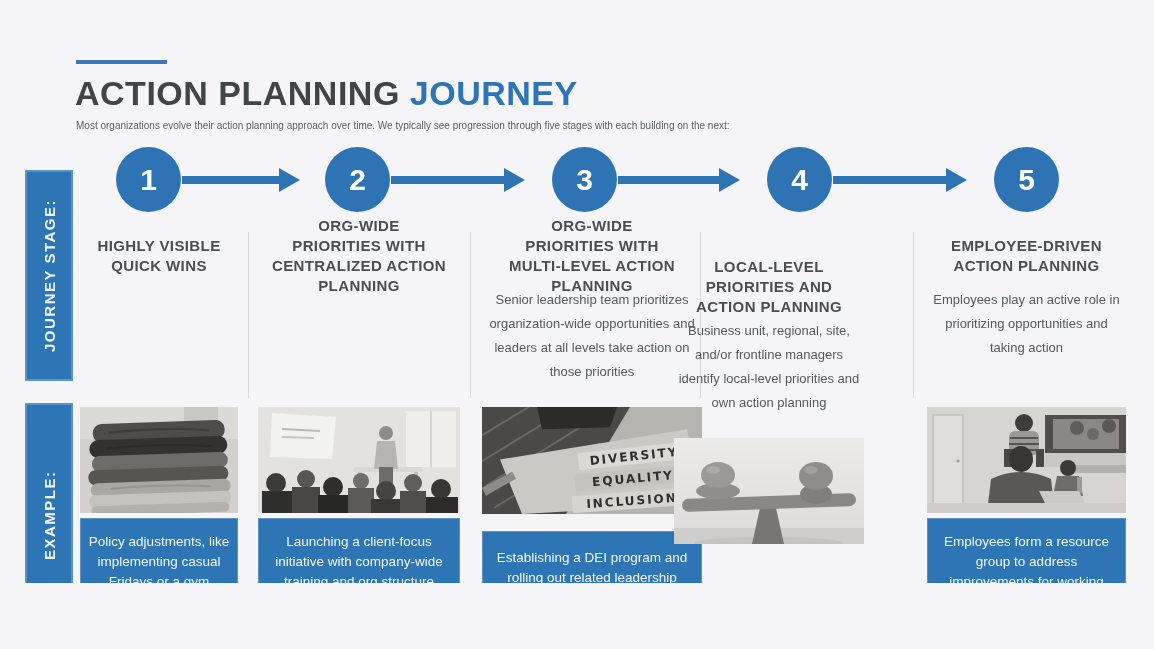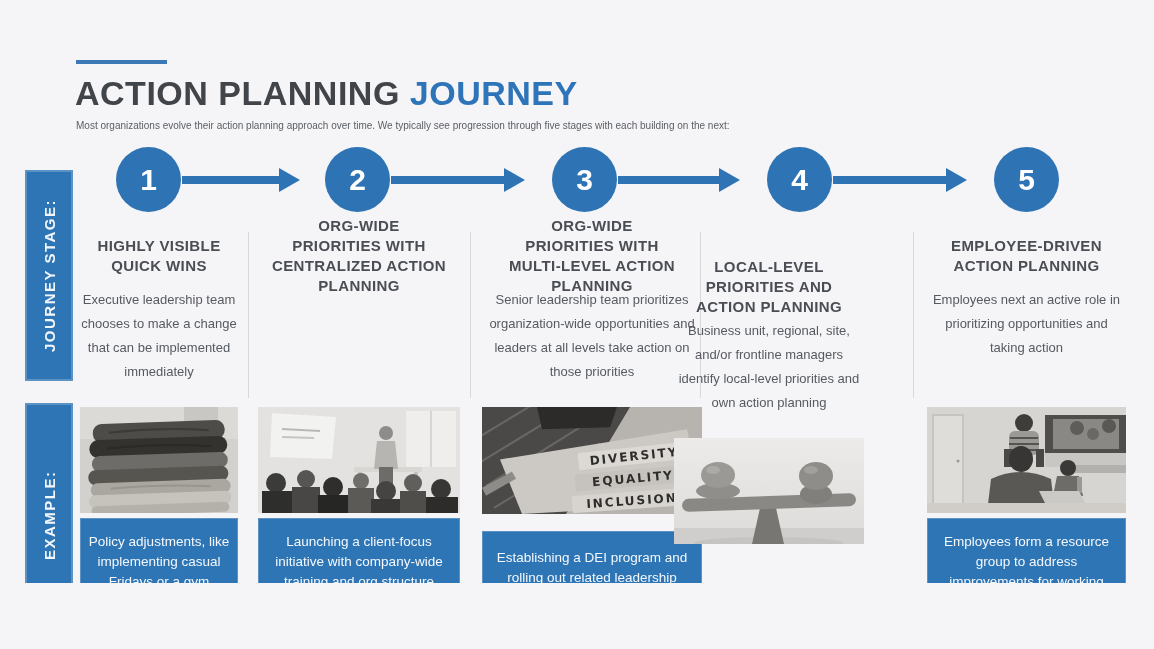--- a/index.html
+++ b/index.html
@@ -88,21 +88,20 @@
   <div class="arrow" style="left:833px;width:113px;"></div>
 
   <div class="vdivider" style="left:248px;"></div>
   <div class="vdivider" style="left:470px;"></div>
   <div class="vdivider" style="left:700px;"></div>
   <div class="vdivider" style="left:913px;"></div>
 
   <div class="col" style="left:80px;width:158px;text-decoration:underline;">
     <div class="stage-title">HIGHLY VISIBLE
 QUICK WINS</div>
-    <div class="stage-desc">Executive leadership team chooses to make a change that can be implemented immediately</div>
     <div class="photo">
       <svg viewBox="0 0 158 106" preserveAspectRatio="none">
         <rect width="158" height="106" fill="#d3d1ce"></rect>
         <rect width="158" height="32" fill="#dcdad7"></rect>
         <rect x="104" y="0" width="34" height="42" fill="#c9c7c4"></rect>
         <g transform="rotate(-2 79 60)">
           <rect x="14" y="15" width="132" height="19" rx="9" fill="#4e4c49"></rect>
           <rect x="10" y="31" width="138" height="18" rx="9" fill="#34322f"></rect>
           <rect x="12" y="47" width="136" height="16" rx="8" fill="#6e6c68"></rect>
           <rect x="8" y="61" width="140" height="15" rx="7" fill="#57554f"></rect>
@@ -226,21 +225,21 @@
         <ellipse cx="142" cy="56" rx="16" ry="10" fill="#817f7b"></ellipse>
         <ellipse cx="142" cy="38" rx="17" ry="14" fill="#8f8d89"></ellipse>
         <ellipse cx="137" cy="32" rx="7" ry="4" fill="#a7a5a1" opacity=".8"></ellipse>
       </svg>
     </div>
   </div>
 
   <div class="col" style="left:927px;width:199px;">
     <div class="stage-title">EMPLOYEE-DRIVEN
 ACTION PLANNING</div>
-    <div class="stage-desc">Employees next an active role in prioritizing opportunities and taking action</div>
+    <div class="stage-desc">Employees play an active role in prioritizing opportunities and taking action</div>
     <div class="photo">
       <svg viewBox="0 0 199 106" preserveAspectRatio="none">
         <rect width="199" height="106" fill="#d7d5d2"></rect>
         <rect x="6" y="8" width="30" height="92" fill="#dfddda" stroke="#c6c4c1" stroke-width="2"></rect>
         <circle cx="31" cy="54" r="1.5" fill="#9a9895"></circle>
         <rect x="118" y="8" width="81" height="38" fill="#504e4b"></rect>
         <rect x="126" y="12" width="66" height="30" fill="#8a8884"></rect>
         <circle cx="150" cy="21" r="7" fill="#5f5d59"></circle>
         <circle cx="166" cy="27" r="6" fill="#6a6864"></circle>
         <circle cx="182" cy="19" r="7" fill="#5a5854"></circle>

